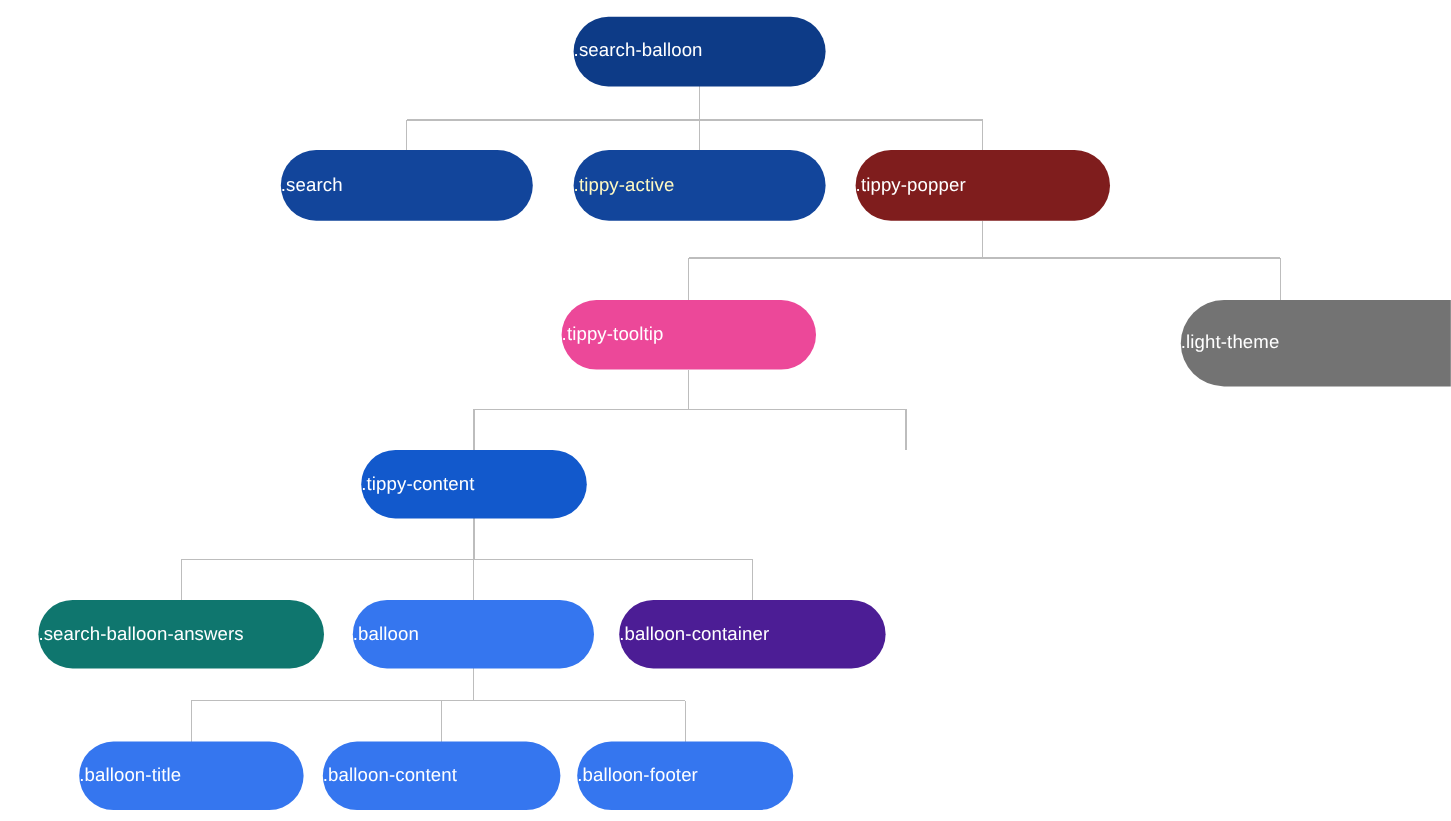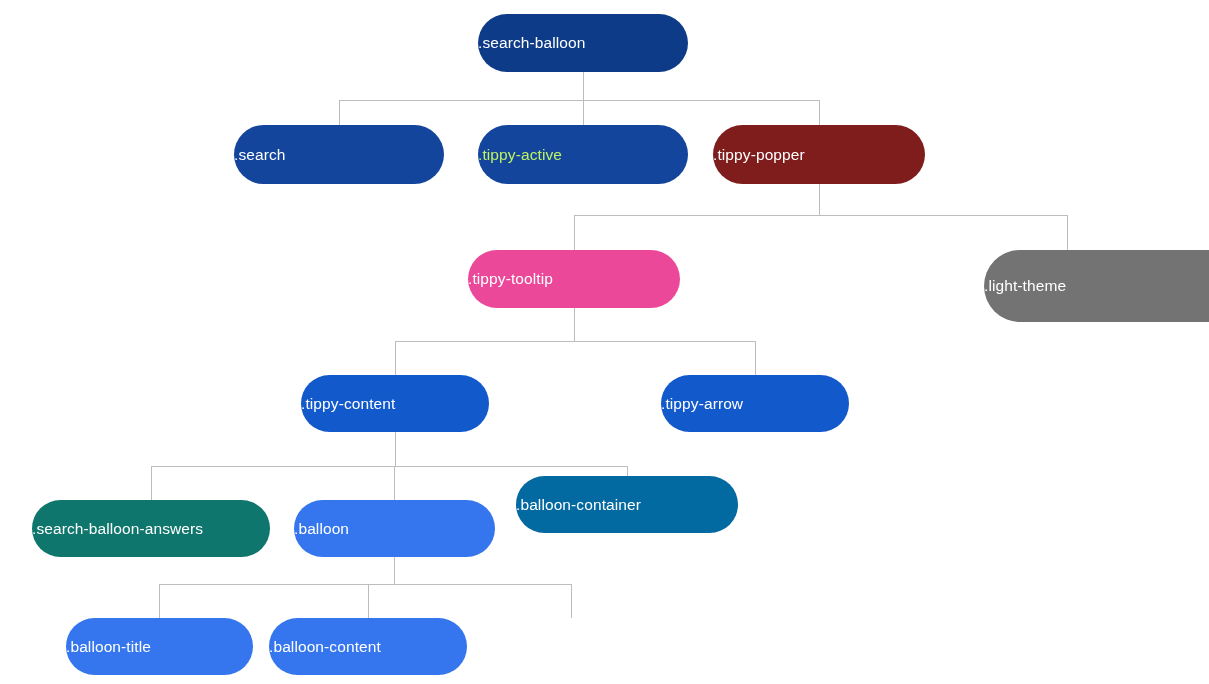--- a/index.html
+++ b/index.html
@@ -97,47 +97,47 @@
         <line x1="571" y1="584" x2="571" y2="618"></line>
       </g>
     </svg>
   <div id="nodes">
       <div class="node" style="left: 478px; top: 14px; width: 210px; height: 58px; background: rgb(13, 59, 135); color: rgb(255, 255, 255);">
         <span>.search-balloon</span>
       </div>
       <div class="node" style="left: 234px; top: 125px; width: 210px; height: 59px; background: rgb(18, 69, 155); color: rgb(255, 255, 255);">
         <span>.search</span>
       </div>
-      <div class="node" style="left: 478px; top: 125px; width: 210px; height: 59px; background: rgb(18, 69, 155); color: #bef264;">
+      <div class="node" style="left: 478px; top: 125px; width: 210px; height: 59px; background: rgb(18, 69, 155); color: #fef9c3;">
         <span>.tippy-active</span>
       </div>
       <div class="node" style="left: 713px; top: 125px; width: 212px; height: 59px; background: #7f1d1d; color: rgb(255, 255, 255);">
         <span>.tippy-popper</span>
       </div>
       <div class="node" style="left: 468px; top: 250px; width: 212px; height: 58px; background: #ec4899; color: rgb(255, 255, 255);">
         <span>.tippy-tooltip</span>
       </div>
       <div class="node" style="left: 984px; top: 250px; width: 262px; height: 72px; background: #737373; color: rgb(255, 255, 255);">
         <span>.light-theme</span>
       </div>
       <div class="node" style="left: 301px; top: 375px; width: 188px; height: 57px; background: rgb(18, 89, 204); color: rgb(255, 255, 255);">
         <span>.tippy-content</span>
       </div>
-      <div class="node" style="left: 661px; top: 375px; width: 188px; height: 57px; background: rgb(18, 89, 204); color: rgb(255, 255, 255);">
-        <span>.tippy-arrow</span>
-      </div>
       <div class="node" style="left: 32px; top: 500px; width: 238px; height: 57px; background: #0f766e; color: rgb(255, 255, 255);">
         <span>.search-balloon-answers</span>
       </div>
       <div class="node" style="left: 294px; top: 500px; width: 201px; height: 57px; background: rgb(53, 118, 239); color: rgb(255, 255, 255);">
         <span>.balloon</span>
       </div>
-      <div class="node" style="left: 516px; top: 476px; width: 222px; height: 57px; background: #0369a1; color: rgb(255, 255, 255);">
+      <div class="node" style="left: 516px; top: 500px; width: 222px; height: 57px; background: #4c1d95; color: rgb(255, 255, 255);">
         <span>.balloon-container</span>
       </div>
       <div class="node" style="left: 66px; top: 618px; width: 187px; height: 57px; background: rgb(53, 118, 239); color: rgb(255, 255, 255);">
         <span>.balloon-title</span>
       </div>
       <div class="node" style="left: 269px; top: 618px; width: 198px; height: 57px; background: rgb(53, 118, 239); color: rgb(255, 255, 255);">
         <span>.balloon-content</span>
       </div>
+      <div class="node" style="left: 481px; top: 618px; width: 180px; height: 57px; background: rgb(53, 118, 239); color: rgb(255, 255, 255);">
+        <span>.balloon-footer</span>
+      </div>
     </div>
 </div>
 
 </body></html>

